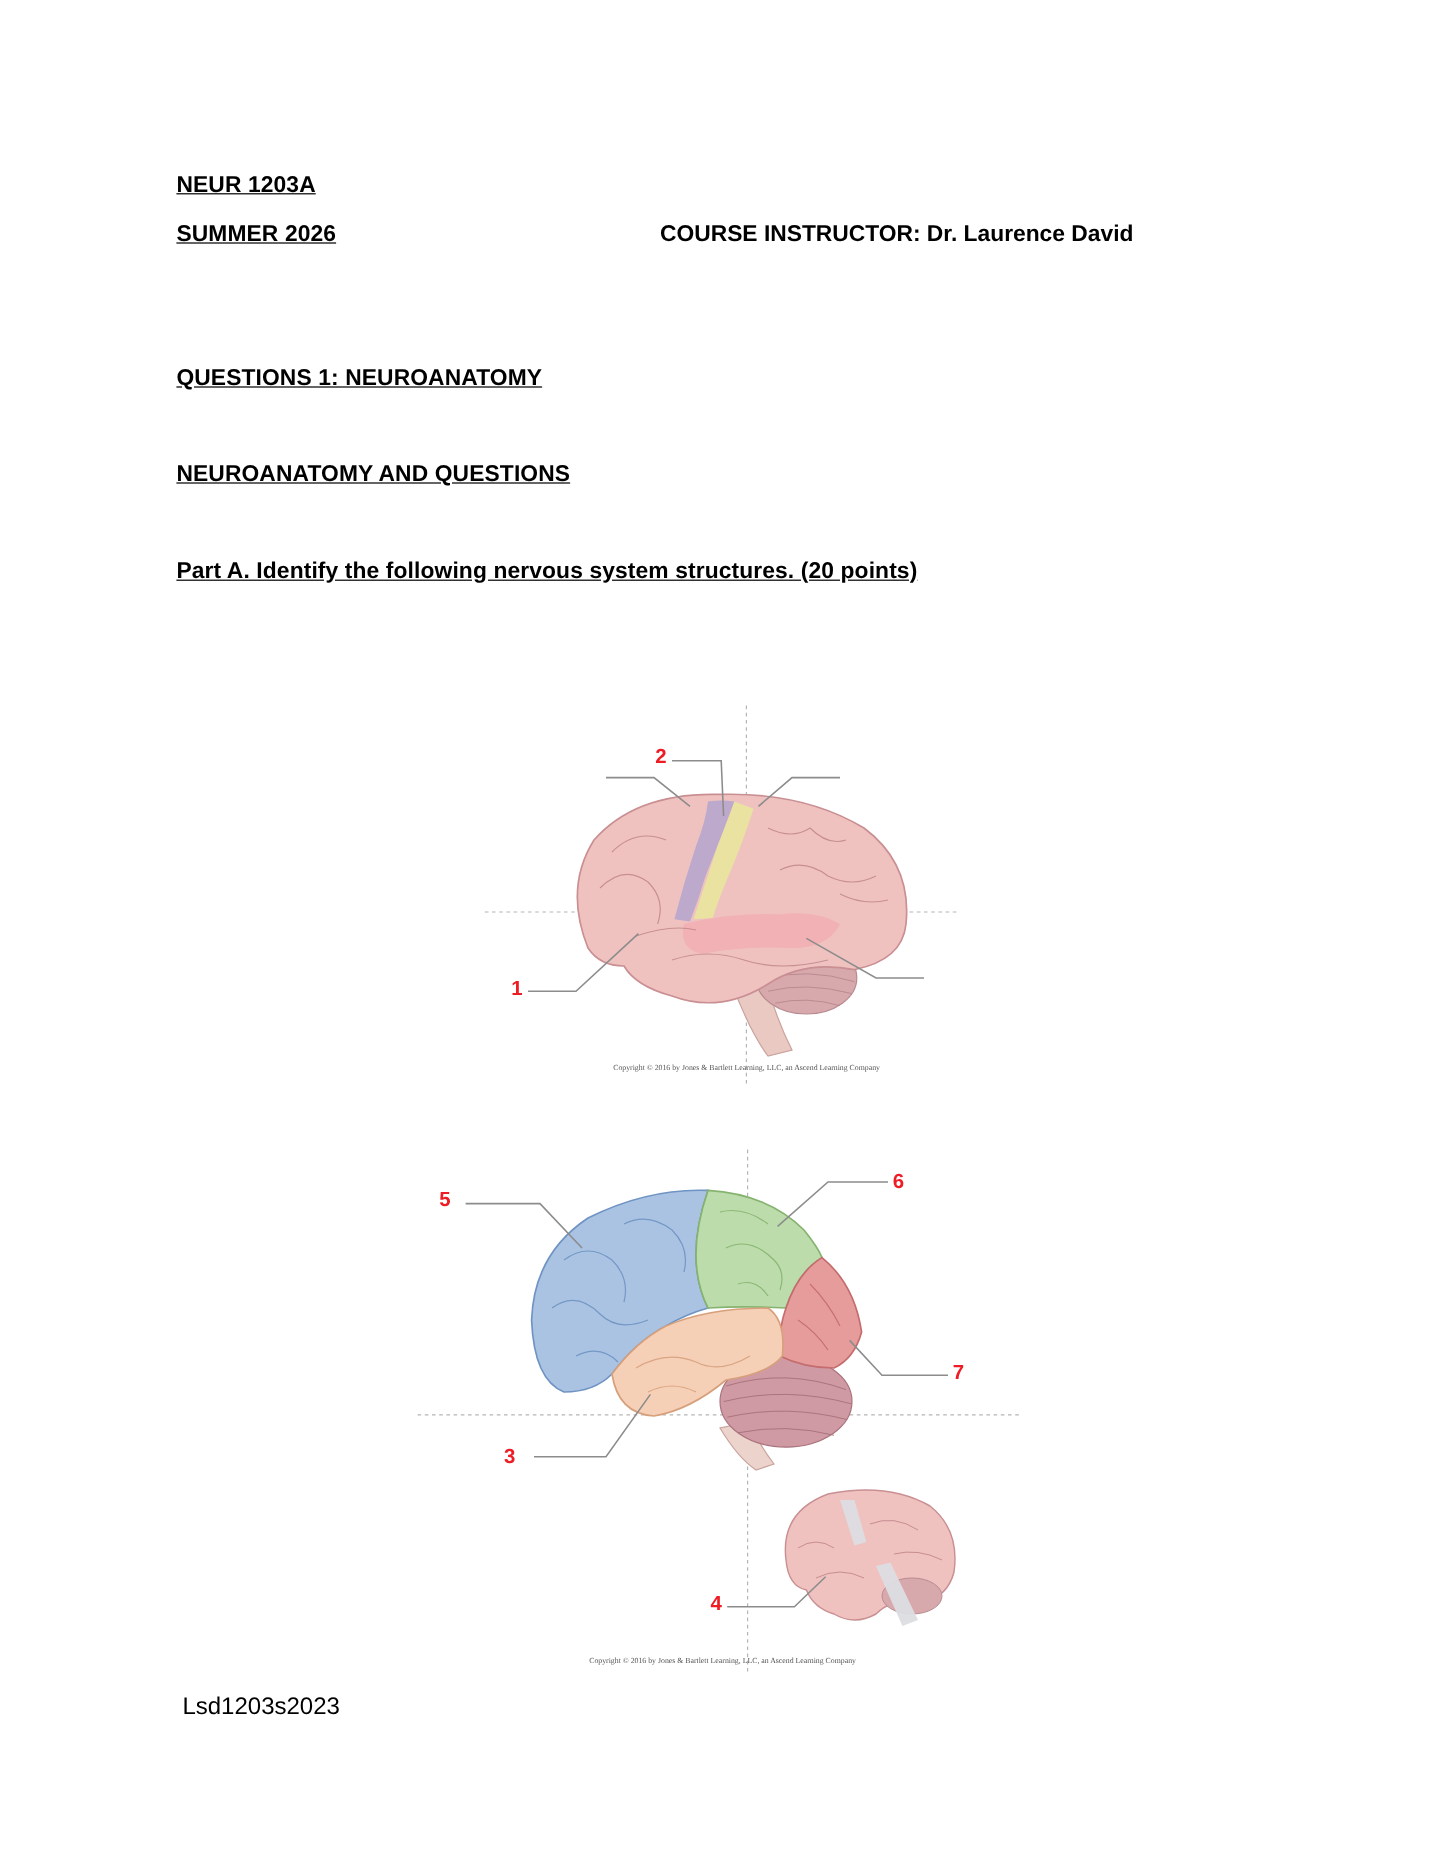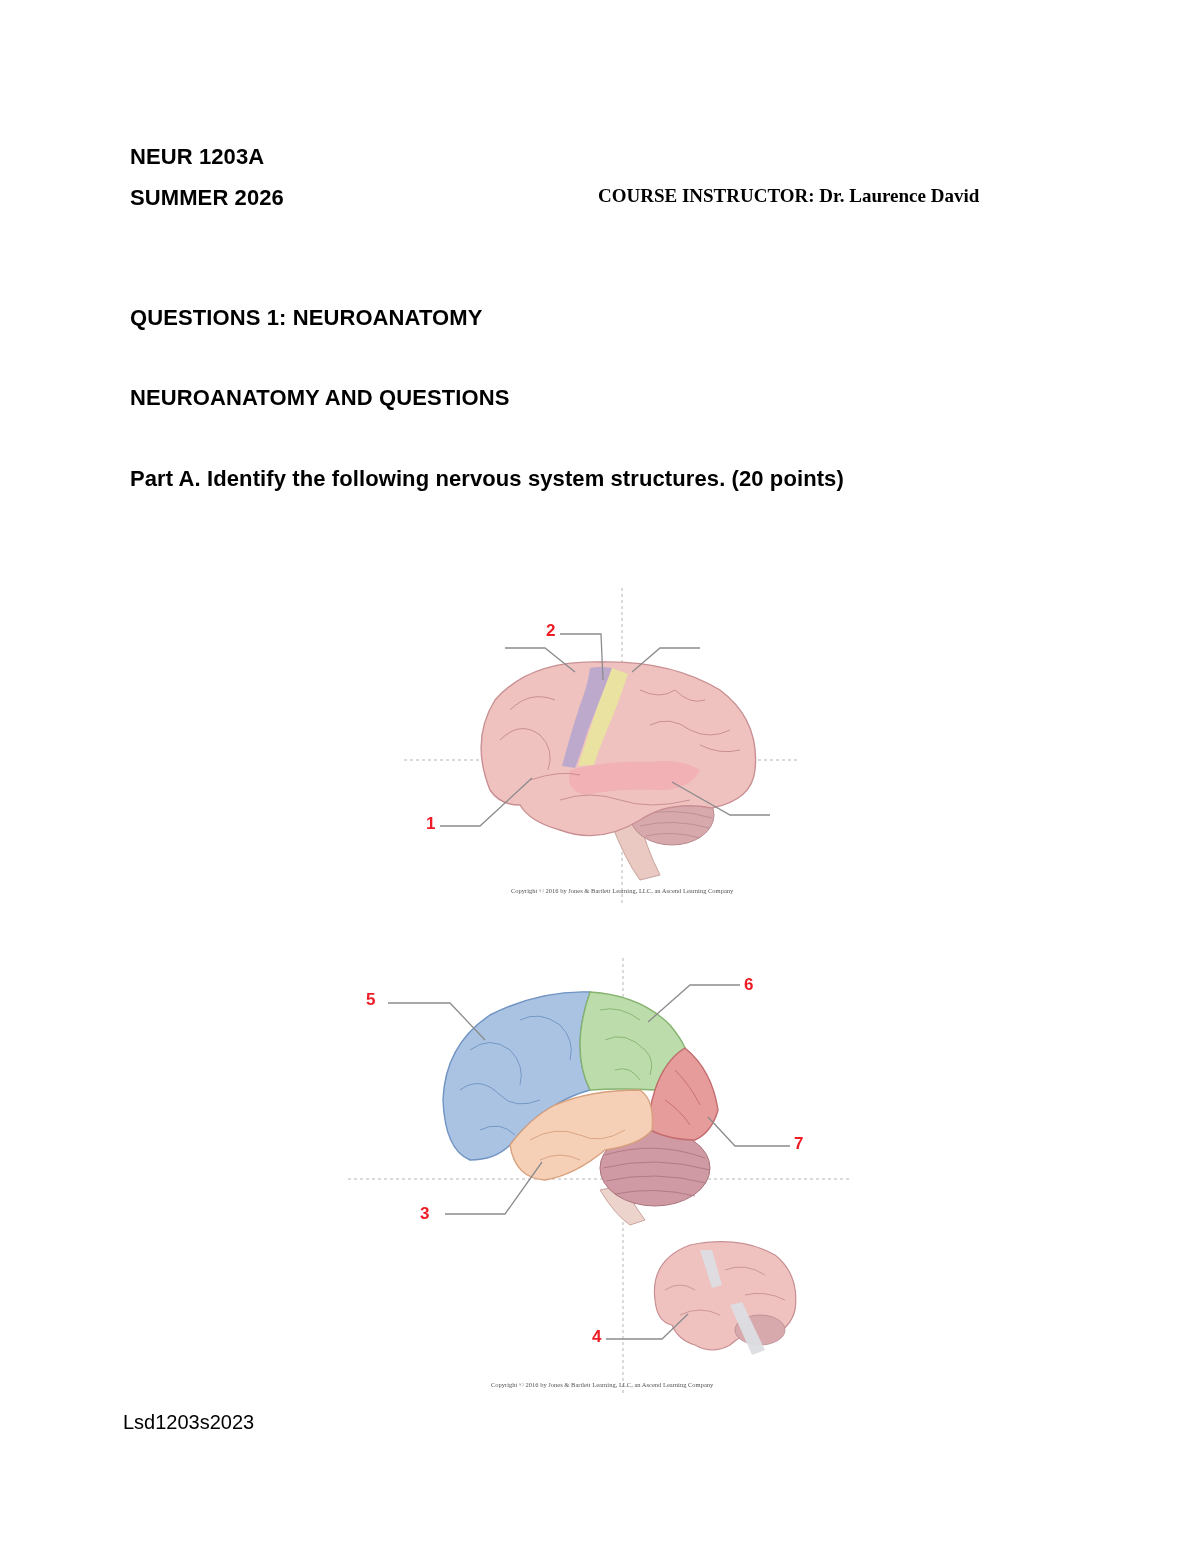--- a/index.html
+++ b/index.html
@@ -1,20 +1,20 @@
 <!DOCTYPE html>
 <html><head>
 <meta charset="utf-8">
 <style>
   html, body { margin: 0; padding: 0; background: #ffffff; }
   body { width: 1200px; height: 1553px; position: relative; overflow: hidden;
          font-family: "Liberation Sans", "DejaVu Sans", sans-serif; color: #000; }
-  .line { position: absolute; left: 130px; font-size: 22px; font-weight: bold; white-space: nowrap; letter-spacing: 0.1px; }
-  .instructor { position: absolute; left: 598px; top: 185px; font-size: 19px; font-weight: bold; white-space: nowrap; font-family: Liberation Serif, serif; }
-  .footer { position: absolute; left: 123px; top: 1411px; font-size: 20px; font-weight: normal; white-space: nowrap; }
+  .line { position: absolute; left: 147px; font-size: 19px; font-weight: bold; white-space: nowrap; letter-spacing: 0.1px; text-decoration: underline; }
+  .instructor { position: absolute; left: 550px; top: 185px; font-size: 19px; font-weight: bold; white-space: nowrap; }
+  .footer { position: absolute; left: 152px; top: 1411px; font-size: 20px; font-weight: normal; white-space: nowrap; }
   .figure { position: absolute; }
   .copyright { position: absolute; font-family: "Liberation Serif", "DejaVu Serif", serif; font-size: 6.5px; color: #555; white-space: nowrap; }
   .num-label { position: absolute; font-family: "Liberation Sans", sans-serif; font-weight: bold; color: #ee1c24; font-size: 17px; }
   svg { position: absolute; left: 0; top: 0; overflow: visible; }
 </style>
 </head>
 <body>
 
 <div class="line" style="top:144px">NEUR 1203A</div>
 <div class="line" style="top:185px">SUMMER 2026</div>

